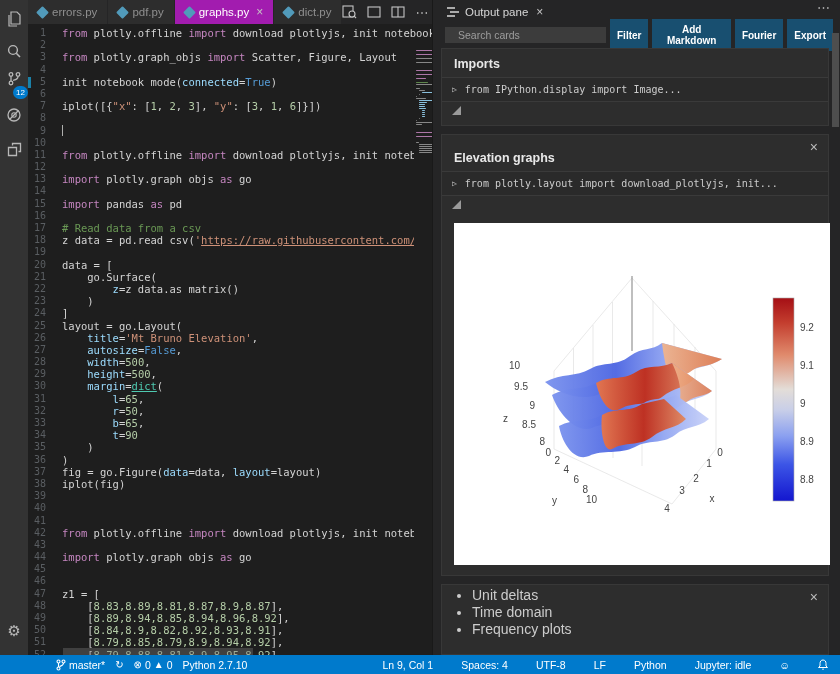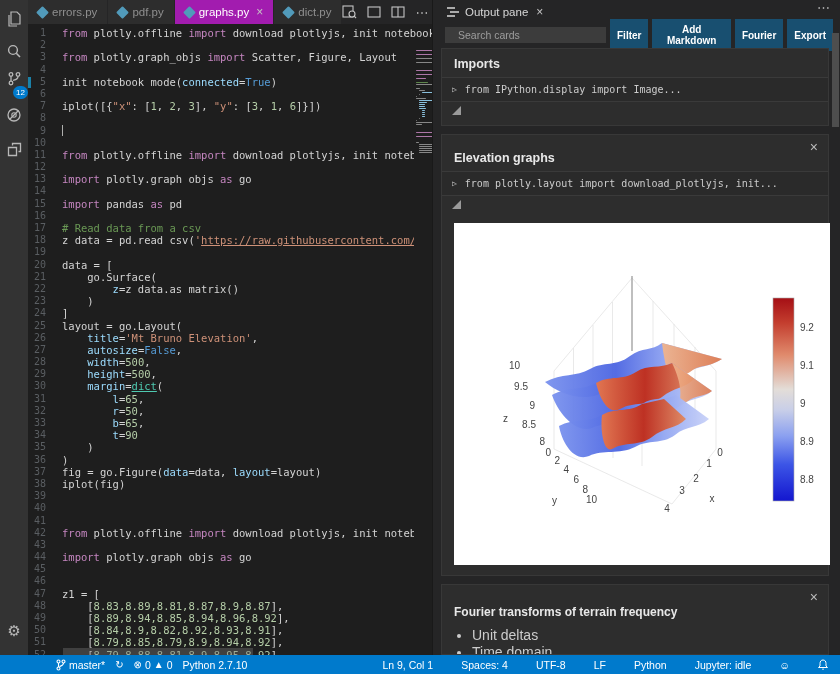--- a/index.html
+++ b/index.html
@@ -399,21 +399,20 @@
               <text x="346" y="184" text-anchor="start">9</text>
               <text x="346" y="222" text-anchor="start">8.9</text>
               <text x="346" y="260" text-anchor="start">8.8</text>
             </g>
         </svg>
       </div>
     </div>
 
     <div id="card-fourier" class="card">
       <span class="card-close">×</span>
-      <div class="card-title">Fourier transforms of terrain frequency</div>
       <ul id="fourier-bullets">
           <li>Unit deltas</li>
           <li>Time domain</li>
           <li>Frequency plots</li>
         </ul>
     </div>
 
     <div id="panel-scroll"></div>
   </div>
 

